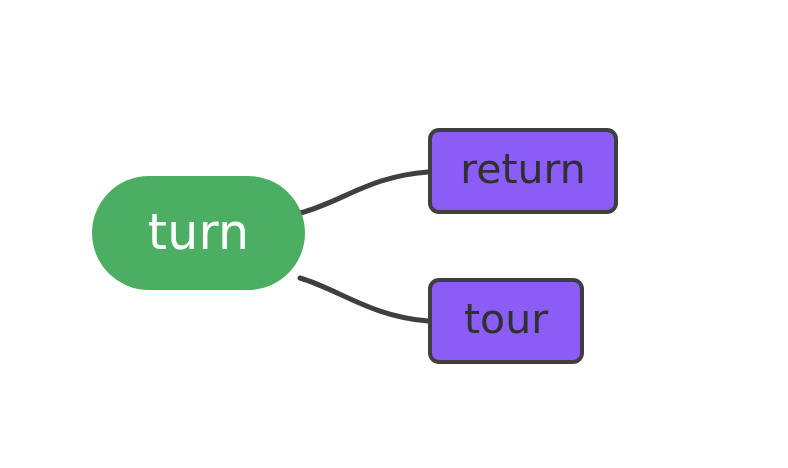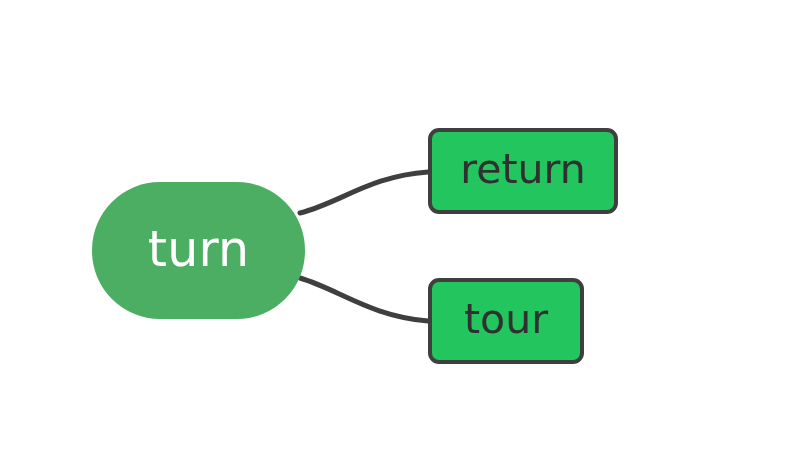--- a/index.html
+++ b/index.html
@@ -30,38 +30,38 @@
     position: absolute;
     box-sizing: border-box;
     display: flex;
     align-items: center;
     justify-content: center;
     white-space: nowrap;
   }
   
   #node-root {
     left: 92px;
-    top: 182px;
+    top: 176px;
     width: 213px;
-    height: 137px;
+    height: 114px;
     background: #4cae63;
     border-radius: 68px;
   }
   #node-root .node-label {
     color: #ffffff;
     font-size: 49px;
     font-weight: 400;
     letter-spacing: 0.2px;
     line-height: 1;
     position: relative;
     top: -1px;
   }
   
   .leaf-node {
-    background: #22c55e;
+    background: #8b5cf6;
     border: 4px solid #3f3f3f;
     border-radius: 11px;
   }
   .leaf-node .node-label {
     color: #303030;
     font-size: 41px;
     font-weight: 400;
     line-height: 1;
     position: relative;
     top: -2px;

